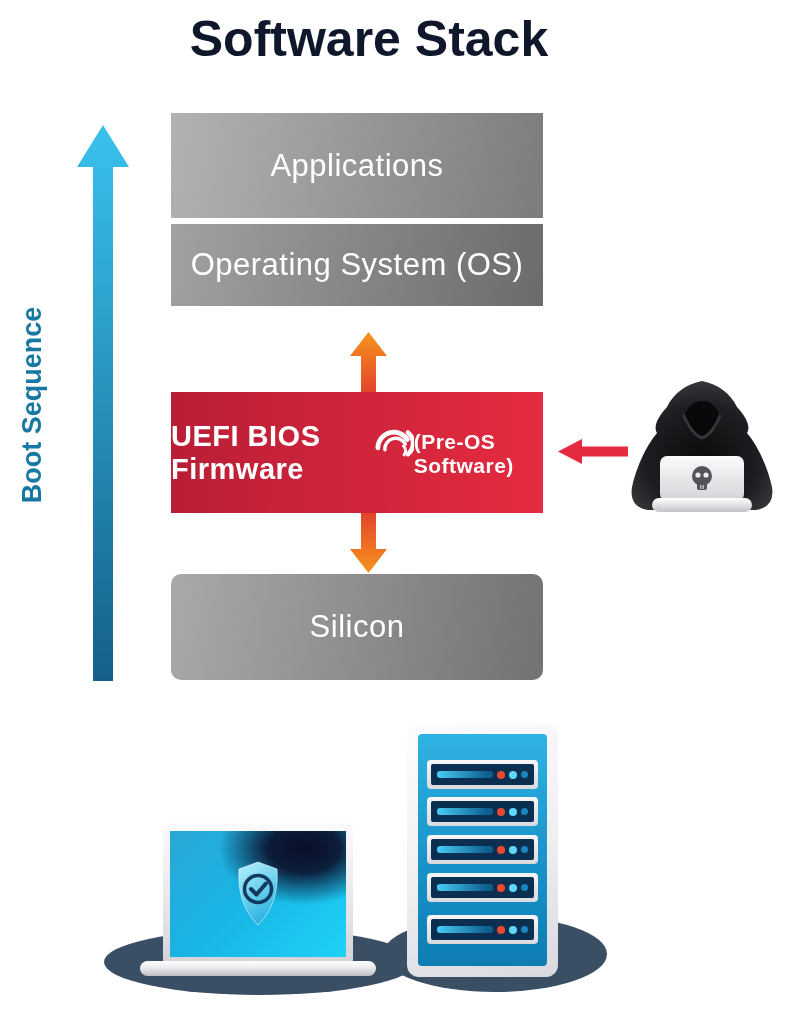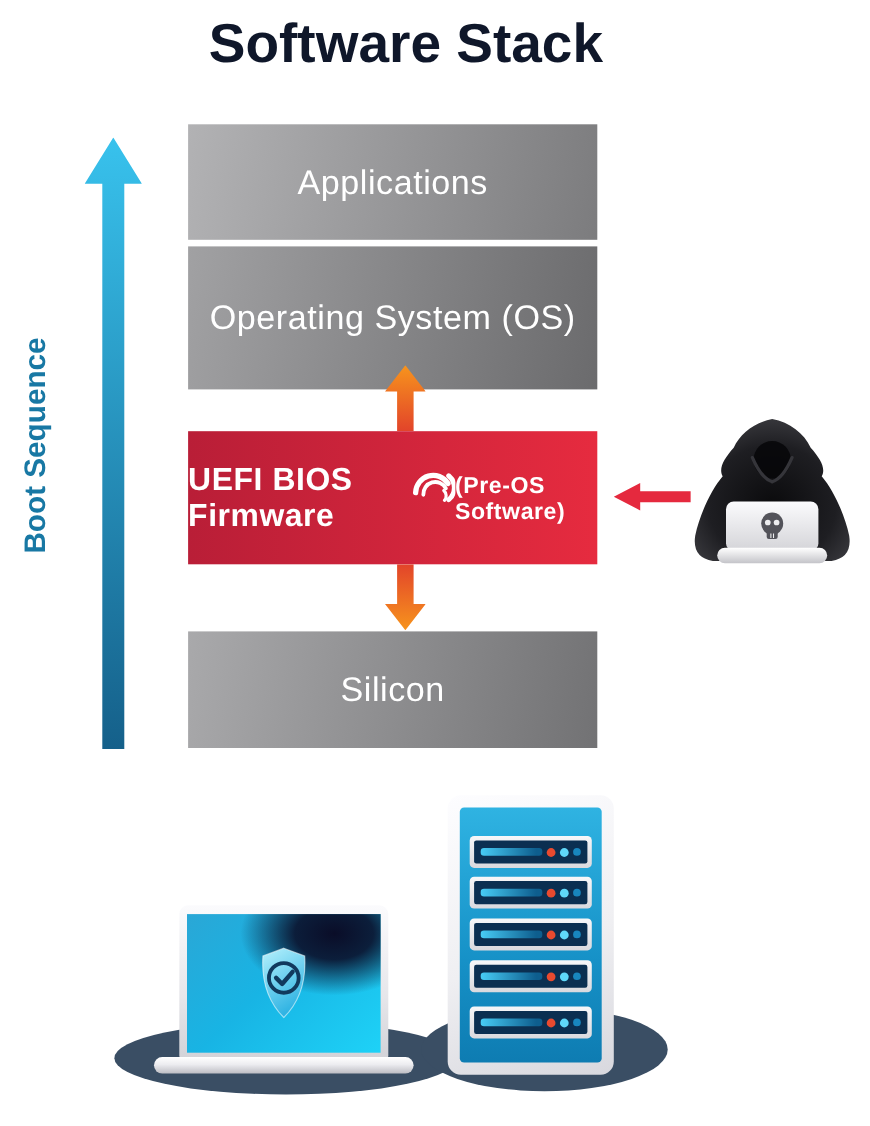--- a/index.html
+++ b/index.html
@@ -17,22 +17,22 @@
   .boot-label{
     position:absolute;left:-66px;top:388px;width:200px;height:34px;text-align:center;
     font-size:27px;font-weight:bold;color:#1878A4;transform:rotate(-90deg);
   }
   
   .layer{
     position:absolute;left:171px;width:372px;display:flex;align-items:center;
     justify-content:center;color:#ffffff;letter-spacing:0.5px;
   }
   .layer-app{top:113px;height:105px;background:linear-gradient(100deg,#b2b2b4 0%,#7c7c7e 100%);font-size:31px;}
-  .layer-os{top:224px;height:130px;background:linear-gradient(100deg,#a1a1a3 0%,#6b6b6d 100%);font-size:31px;}
-  .layer-silicon{top:574px;height:106px;background:linear-gradient(100deg,#a9a9ab 0%,#727274 100%);font-size:31px;}
+  .layer-os{top:224px;height:82px;background:linear-gradient(100deg,#a1a1a3 0%,#6b6b6d 100%);font-size:31px;}
+  .layer-silicon{top:574px;height:106px;background:linear-gradient(100deg,#a9a9ab 0%,#727274 100%);font-size:31px;border-radius:10px;}
   .layer-uefi{top:392px;height:121px;background:linear-gradient(90deg,#b91e37 0%,#e62b3f 100%);flex-direction:row;}
   .uefi-row{display:flex;align-items:center;font-size:29px;font-weight:bold;}
   .uefi-logo{margin:-18px 0 0 4px;}
   .uefi-sub{font-size:21px;font-weight:bold;margin-top:3px;}
   
   .arrow-up{position:absolute;left:350px;top:332px;}
   .arrow-down{position:absolute;left:350px;top:513px;}
   .attack-arrow{position:absolute;left:558px;top:438px;}
   .hacker{position:absolute;left:626px;top:376px;}
   

